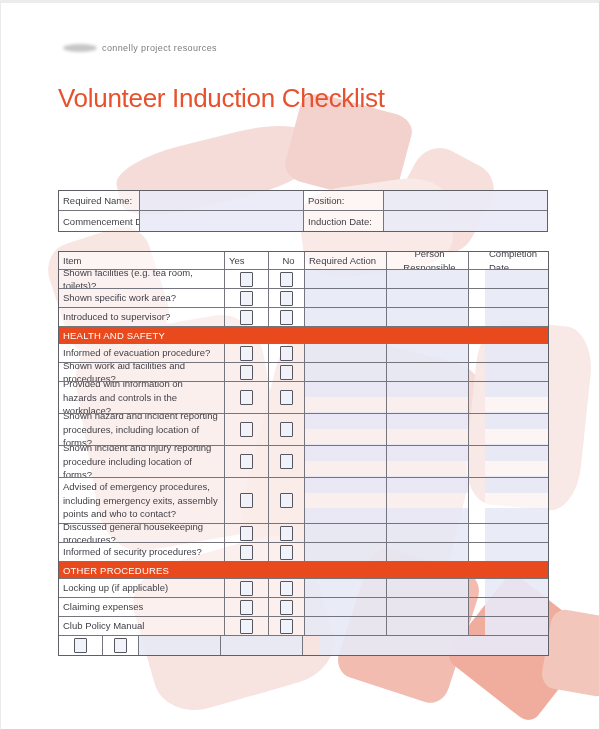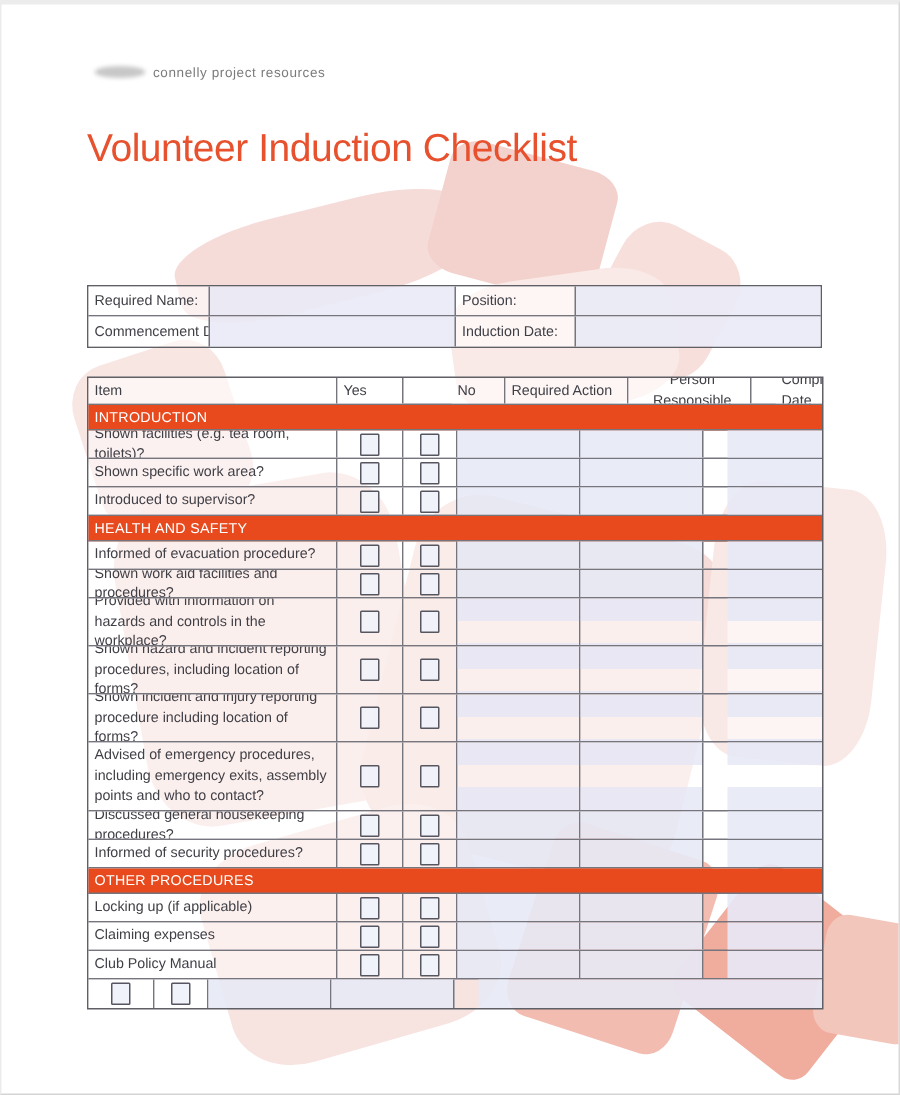--- a/index.html
+++ b/index.html
@@ -127,37 +127,34 @@
   </div>
 
   <div class="checklist">
     <div class="row header">
       <div class="cell c-item">
           <span class="item-text">Item</span>
         </div>
       <div class="cell c-yes" style="justify-content:flex-start;padding-left:4px;">
           <span class="item-text">Yes</span>
         </div>
-      <div class="cell c-no" style="justify-content:flex-start;padding-left:4px;margin-left:32px;">
+      <div class="cell c-no" style="justify-content:center;padding-left:4px;">
           <span class="item-text">No</span>
         </div>
       <div class="cell c-action" style="padding-left:4px;">
           <span class="item-text">Required Action</span>
         </div>
       <div class="cell c-person" style="padding-left:4px;text-align:center;">
           <span class="item-text">Person Responsible</span>
         </div>
       <div class="cell c-date" style="padding-left:4px;">
           <span class="item-text">Completion Date</span>
         </div>
     </div>
     <div id="checklist-rows">
-        <div class="row section">
-          <span class="section-label">INTRODUCTION</span>
-        </div>
         <div class="row item lines-1">
           <div class="cell c-item">
             <span class="item-text">Shown facilities (e.g. tea room, toilets)?</span>
           </div>
           <div class="cell c-yes">
             <div class="checkbox"></div>
           </div>
           <div class="cell c-no">
             <div class="checkbox"></div>
           </div>

